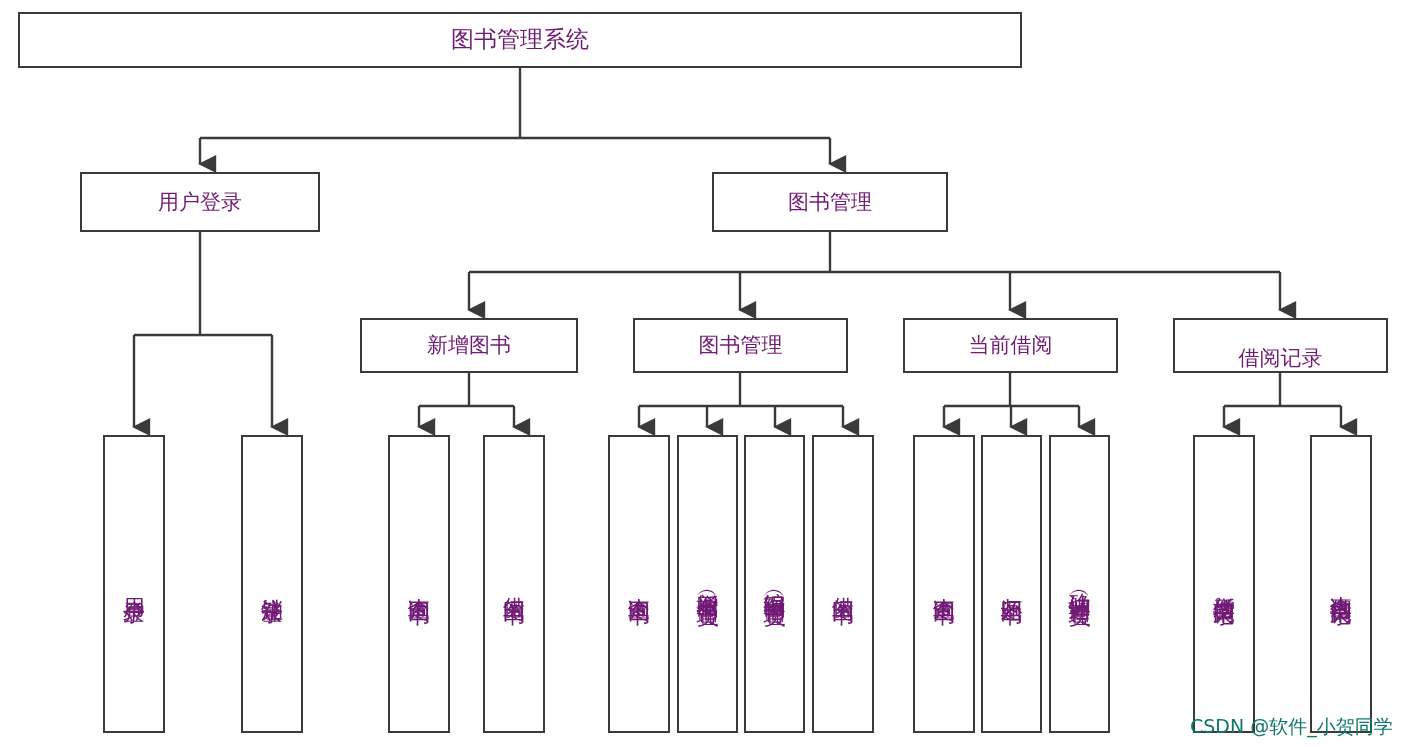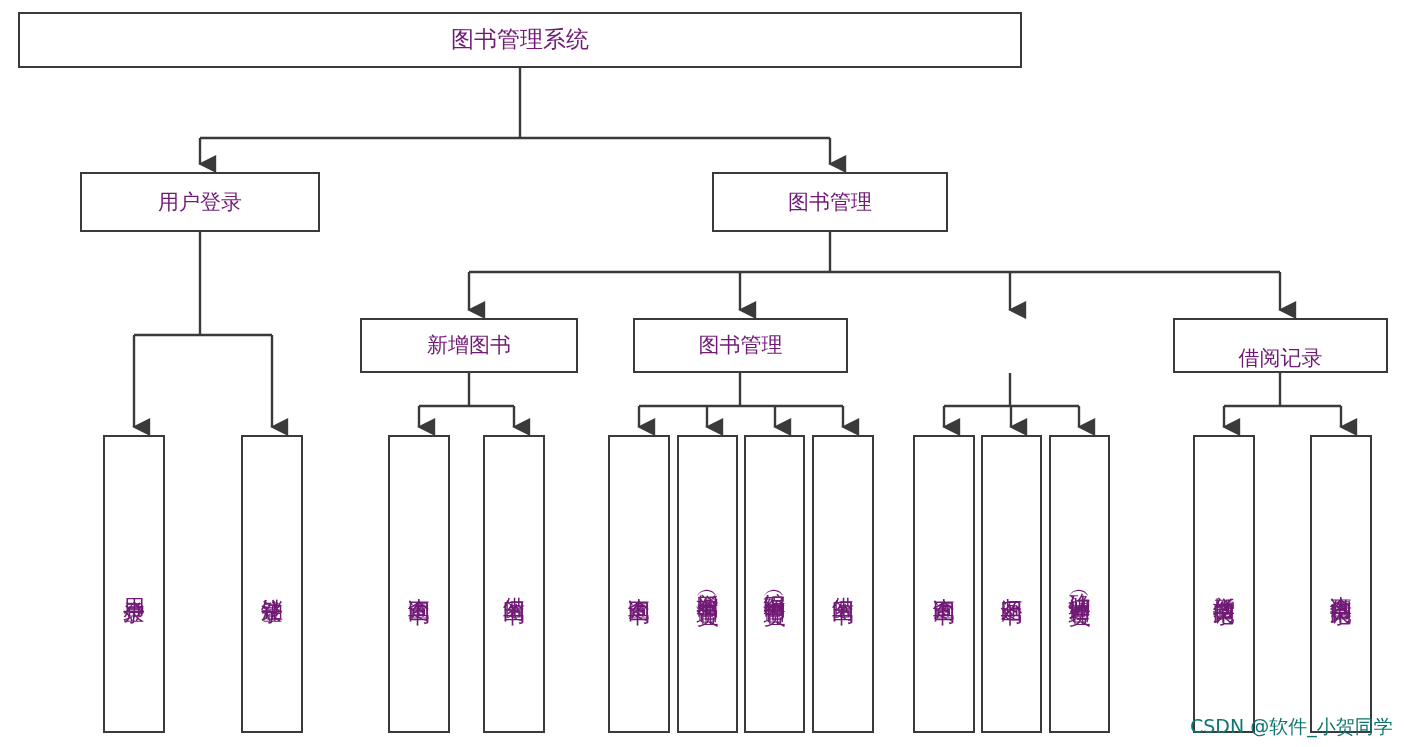--- a/index.html
+++ b/index.html
@@ -133,20 +133,23 @@
   <div class="node node-l2" style="left: 712px; top: 172px; width: 236px; height: 60px;">
     <span class="label">图书管理</span>
   </div>
 
   <div class="node node-l3" style="left: 360px; top: 318px; width: 218px; height: 55px;">
     <span class="label">新增图书</span>
   </div>
   <div class="node node-l3" style="left: 633px; top: 318px; width: 215px; height: 55px;">
     <span class="label">图书管理</span>
   </div>
+  <div class="node node-l3" style="left: 903px; top: 318px; width: 215px; height: 55px;">
+    <span class="label">当前借阅</span>
+  </div>
   <div class="node node-l3" style="left: 1173px; top: 318px; width: 215px; height: 55px; align-items: flex-end;">
     <span class="label">借阅记录</span>
   </div>
 
   <div class="node node-leaf" style="left: 103px; top: 435px; width: 62px; height: 298px;">
     <span class="label">用户登录</span>
   </div>
   <div class="node node-leaf" style="left: 241px; top: 435px; width: 62px; height: 298px;">
     <span class="label">注销登录</span>
   </div>

